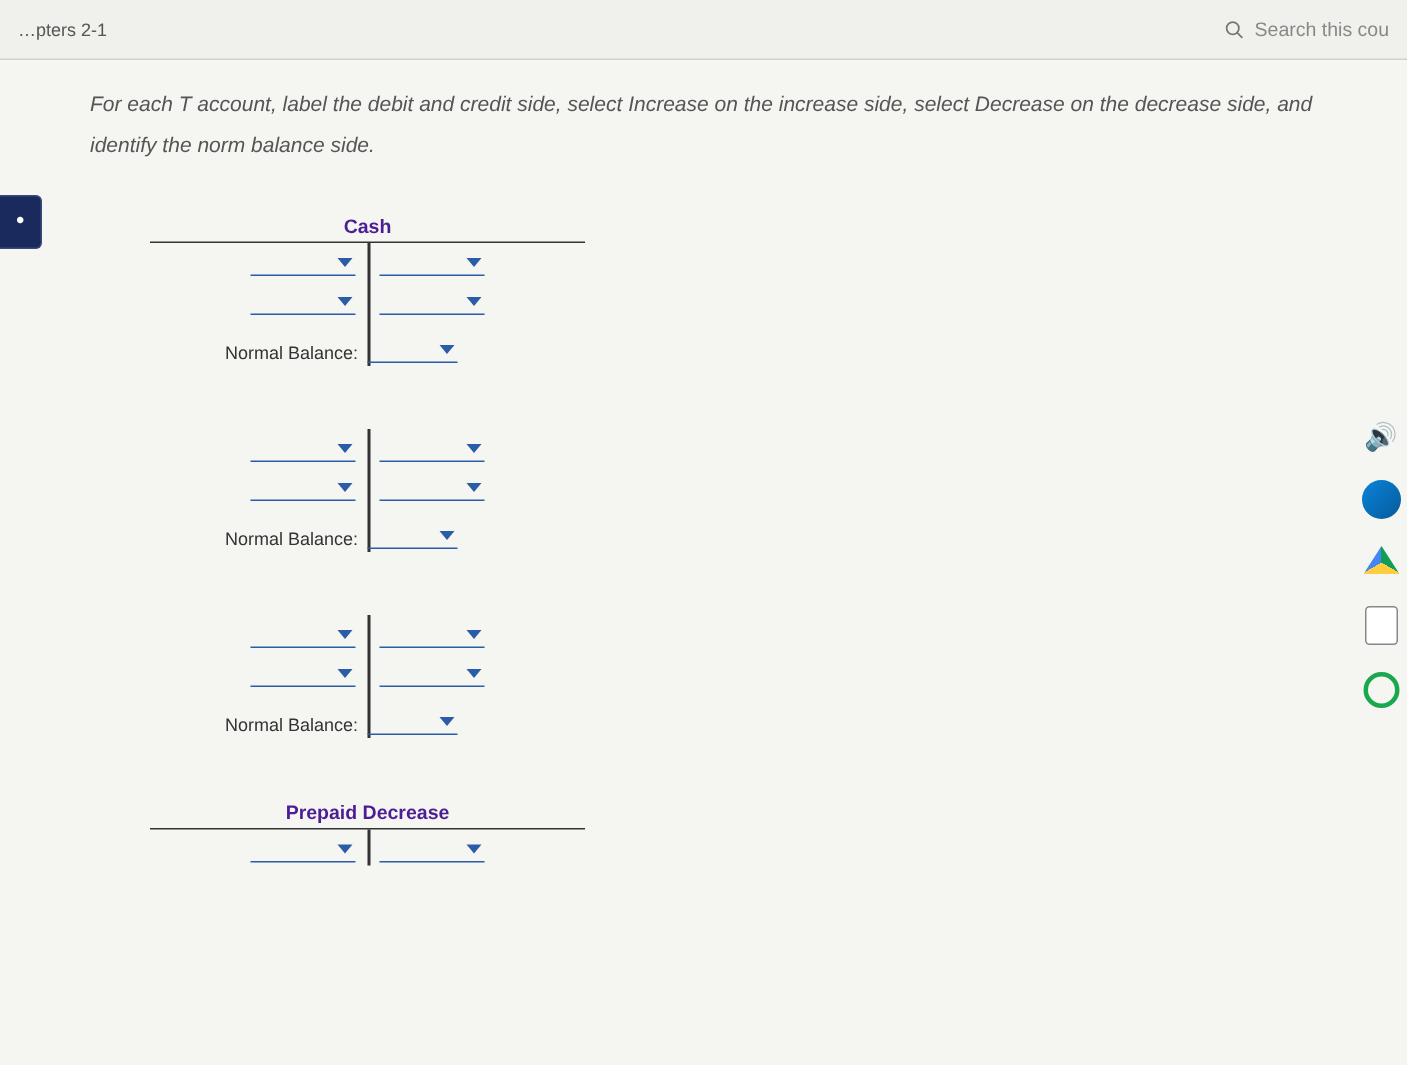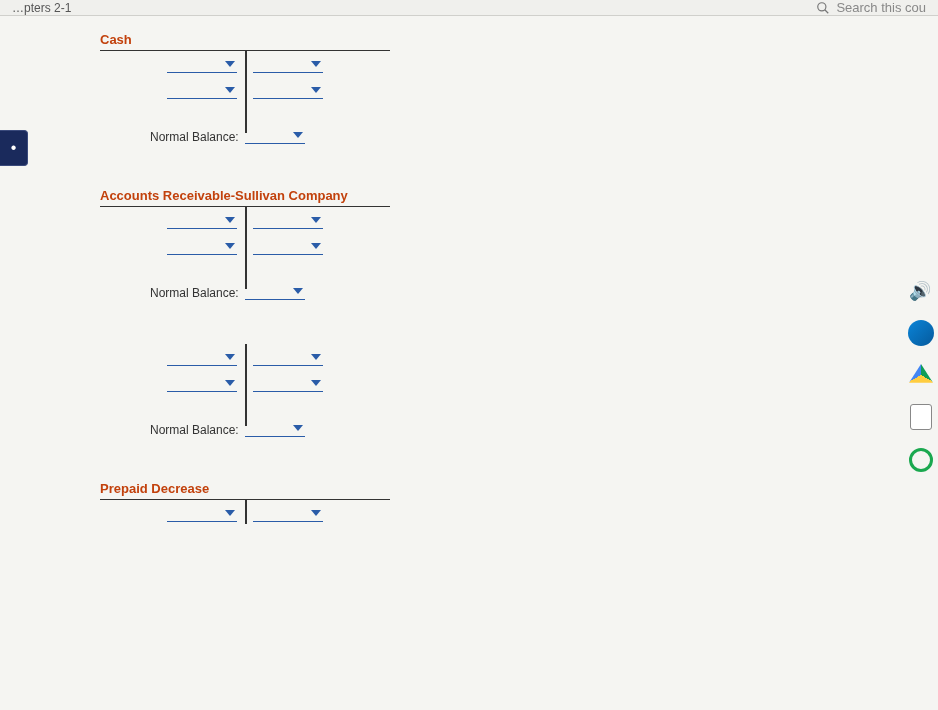--- a/index.html
+++ b/index.html
@@ -12,21 +12,21 @@
     position: relative;
   }
   .page {
     background: #f5f5f2;
     width: 100%;
     height: 100%;
     padding: 0;
     position: relative;
   }
   .topbar {
-    height: 16px;
+    height: 40px;
     background: #f0f0ed;
     border-bottom: 1px solid #d0d0cc;
     padding: 4px 12px;
     font-size: 12px;
     color: #666;
     display: flex;
     align-items: center;
     justify-content: space-between;
   }
   .breadcrumb { font-weight: 500; color: #555; }
@@ -64,23 +64,24 @@
     align-items: center;
     justify-content: center;
     color: #fff;
   }
   .t-account-block {
     width: 290px;
     margin-bottom: 44px;
     margin-left: 40px;
   }
   .t-title {
+    text-align: center;
     font-size: 13px;
     font-weight: 700;
-    color: #c2410c;
+    color: #4c1d95;
     border-bottom: 1.5px solid #333;
     padding-bottom: 3px;
   }
   .t-body {
     display: flex;
     position: relative;
     height: 60px;
   }
   .t-col {
     width: 50%;
@@ -113,21 +114,21 @@
     top: 4px;
     width: 0; height: 0;
     border-left: 5px solid transparent;
     border-right: 5px solid transparent;
     border-top: 6px solid #2a5ca8;
   }
   .normal-row {
     display: flex;
     align-items: flex-end;
     gap: 6px;
-    margin-top: 17px;
+    margin-top: 4px;
     padding-left: 50px;
     text-align: center;
   }
   .normal-label {
     font-size: 12px;
     color: #333;
   }
   .normal-row .dropdown-field { width: 60px; }
   .right-rail {
     position: absolute;
@@ -182,20 +183,21 @@
       <span>Search this cou</span>
     </div>
   </div>
 
   <div class="left-tab">
     <span>•</span>
   </div>
 
   <div class="content">
 
+    <p class="instructions">For each T account, label the debit and credit side, select Increase on the increase side, select Decrease on the decrease side, and identify the norm balance side.</p>
 
     <div class="t-account-block">
       <div class="t-title">Cash</div>
       <div class="t-body">
         <div class="t-divider"></div>
         <div class="t-col left">
           <div class="dropdown-field"></div>
           <div class="dropdown-field"></div>
         </div>
         <div class="t-col right">
@@ -203,21 +205,20 @@
           <div class="dropdown-field"></div>
         </div>
       </div>
       <div class="normal-row">
         <span class="normal-label">Normal Balance:</span>
         <div class="dropdown-field"></div>
       </div>
     </div>
 
     <div class="t-account-block">
-      <div class="t-title">Accounts Receivable-Sullivan Company</div>
       <div class="t-body">
         <div class="t-divider"></div>
         <div class="t-col left">
           <div class="dropdown-field"></div>
           <div class="dropdown-field"></div>
         </div>
         <div class="t-col right">
           <div class="dropdown-field"></div>
           <div class="dropdown-field"></div>
         </div>

